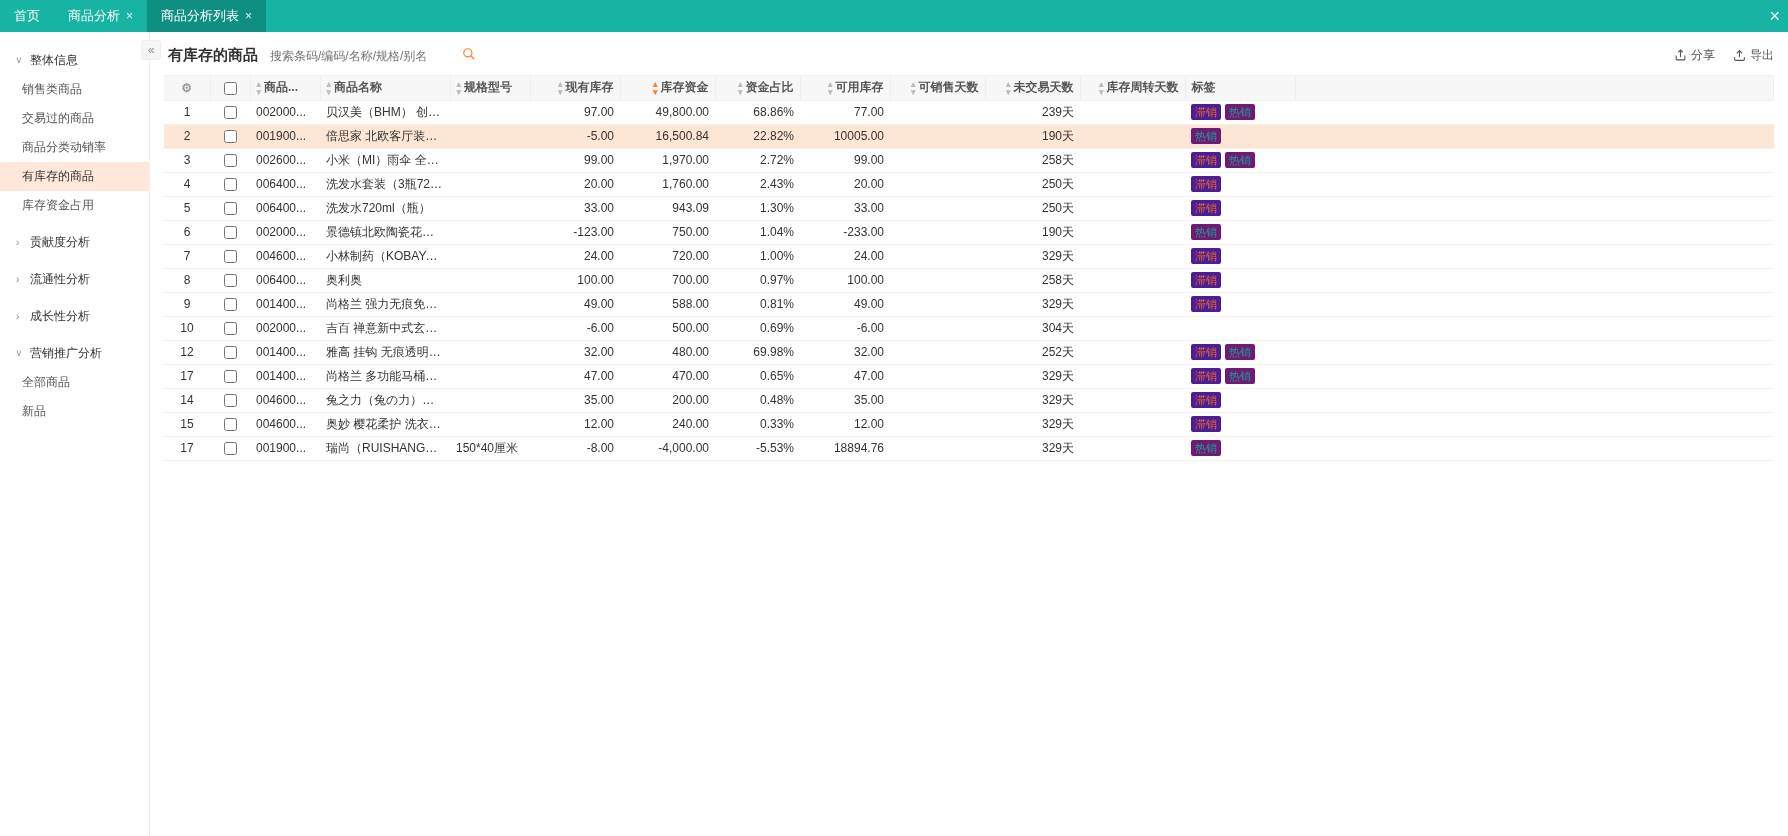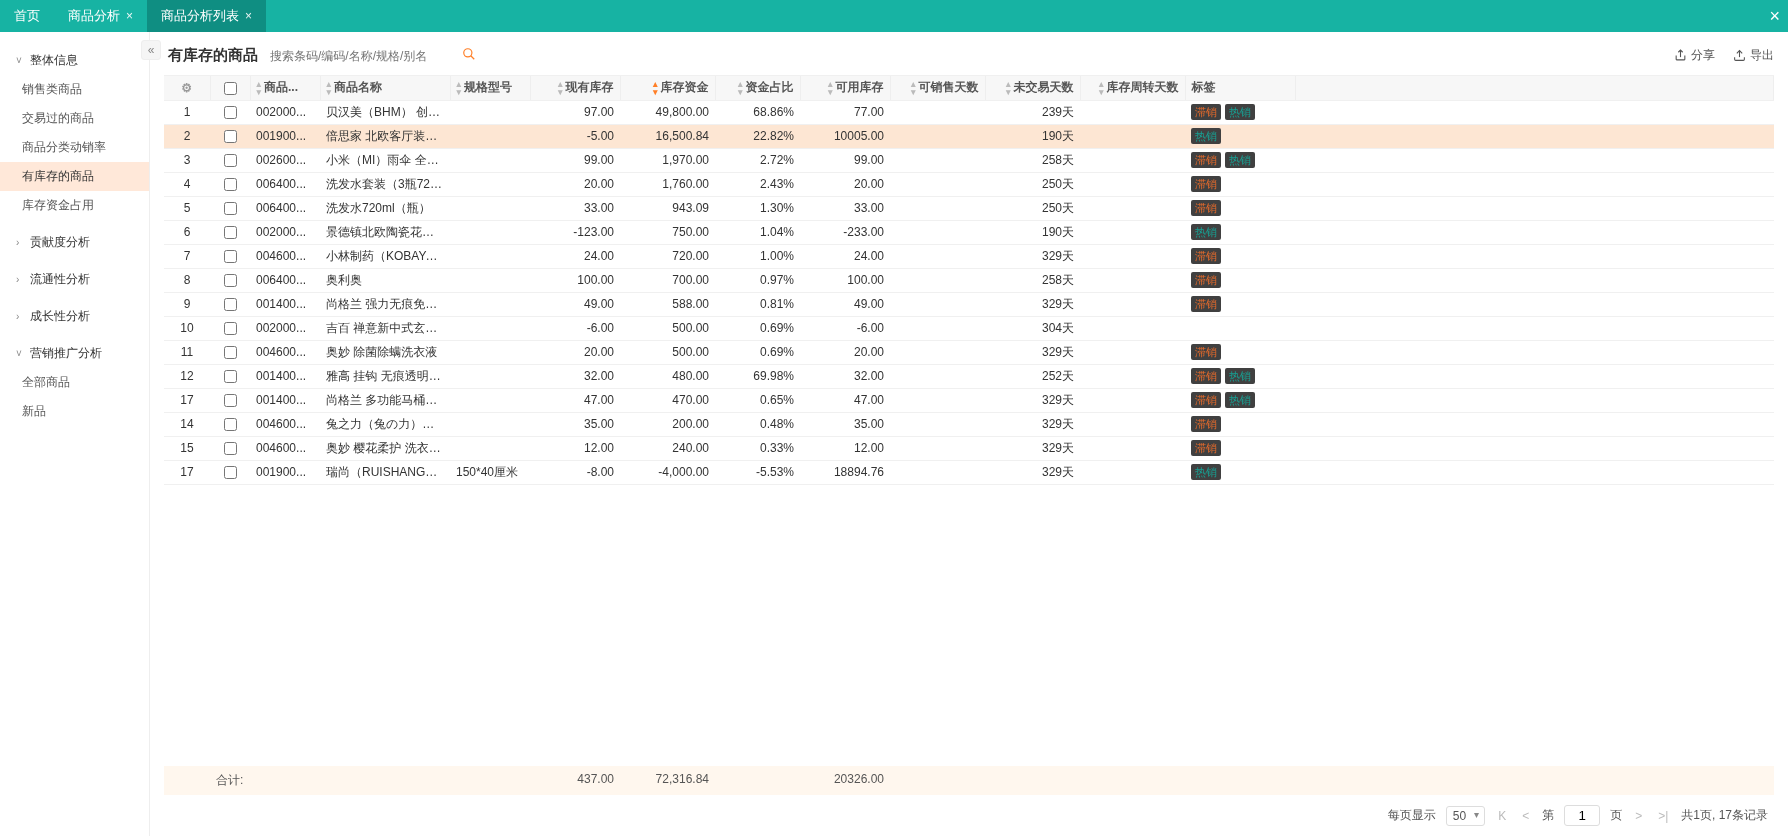--- a/index.html
+++ b/index.html
@@ -34,22 +34,22 @@
   
   .table-wrap { flex: 1; overflow: auto; border-top: 1px solid #f0f0f0; }
   table { width: 100%; border-collapse: collapse; table-layout: fixed; }
   th, td { border-bottom: 1px solid #f0f0f0; height: 24px; padding: 0 6px; white-space: nowrap; overflow: hidden; text-overflow: ellipsis; font-size: 12px; }
   thead th { background: #f7f7f7; color: #555; text-align: left; position: sticky; top: 0; border-right:1px solid #eee;}
   thead th .sort { color: #bbb; font-size: 9px; margin-right: 3px; display:inline-block; line-height:8px; vertical-align:middle;}
   tbody tr.highlight { background: #fde6d3; }
   .num { text-align: right; }
   .ctr { text-align: center; }
   .tag { display: inline-block; padding: 0 4px; height: 16px; line-height: 16px; font-size: 11px; border-radius: 2px; margin-right: 4px; }
-  .tag-orange { background: #404040; color: #e56a2b; }
-  .tag-teal { background: #404040; color: #17a093; }
+  .tag-orange { background: #4c1d95; color: #e56a2b; }
+  .tag-teal { background: #701a75; color: #17a093; }
   input[type=checkbox]{ width:13px; height:13px; cursor:pointer; vertical-align:middle;}
 
   
   .total-row { background: #fff7ee; display: flex; padding: 6px 0; color: #555; font-size:12px;}
   .total-row > div { padding: 0 6px; overflow:hidden; text-overflow:ellipsis; white-space:nowrap;}
 
   
   .pagination { display: flex; align-items: center; justify-content: flex-end; gap: 10px; padding: 10px 6px; color: #555; }
   .pagination .pg-select { border: 1px solid #ddd; padding: 2px 18px 2px 6px; border-radius: 3px; position: relative; cursor:pointer;}
   .pagination .pg-select::after{content:"▾"; position:absolute; right:5px; color:#888; font-size:10px;}
@@ -348,36 +348,20 @@
               <td class="num">500.00</td>
               <td class="num">0.69%</td>
               <td class="num">-6.00</td>
               <td class="num"></td>
               <td class="num">304天</td>
               <td class="num"></td>
               <td></td>
               <td></td>
             </tr>
             <tr>
-              <td class="ctr">11</td>
-              <td class="ctr"><input type="checkbox" style=""></td>
-              <td>004600...</td>
-              <td>奥妙 除菌除螨洗衣液</td>
-              <td></td>
-              <td class="num">20.00</td>
-              <td class="num">500.00</td>
-              <td class="num">0.69%</td>
-              <td class="num">20.00</td>
-              <td class="num"></td>
-              <td class="num">329天</td>
-              <td class="num"></td>
-              <td><span class="tag tag-orange">滞销</span></td>
-              <td></td>
-            </tr>
-            <tr>
               <td class="ctr">12</td>
               <td class="ctr"><input type="checkbox" style=""></td>
               <td>001400...</td>
               <td>雅高 挂钩 无痕透明粘钩 强</td>
               <td></td>
               <td class="num">32.00</td>
               <td class="num">480.00</td>
               <td class="num">69.98%</td>
               <td class="num">32.00</td>
               <td class="num"></td>
@@ -447,39 +431,15 @@
               <td class="num"></td>
               <td class="num">329天</td>
               <td class="num"></td>
               <td><span class="tag tag-teal">热销</span></td>
               <td></td>
             </tr>
           </tbody>
       </table>
     </div>
 
-    <div class="total-row">
-      <div style="width:46px"></div>
-      <div style="width:40px">合计:</div>
-      <div style="width:70px"></div>
-        <div style="width:130px"></div>
-        <div style="width:80px"></div>
-      <div style="width:90px" class="num">437.00</div>
-      <div style="width:95px" class="num">72,316.84</div>
-      <div style="width:85px" class="num"></div>
-      <div style="width:90px" class="num">20326.00</div>
-      <div style="flex:1"></div>
-    </div>
-
-    <div class="pagination">
-      <span>每页显示</span>
-      <span class="pg-select"><span>50</span></span>
-      <span class="pg-btn">K</span>
-      <span class="pg-btn">&lt;</span>
-      <span>第</span>
-      <input class="pg-input" value="1" style="">
-      <span>页</span>
-      <span class="pg-btn">&gt;</span>
-      <span class="pg-btn">&gt;|</span>
-      <span>共1页, 17条记录</span>
-    </div>
+
   </div>
 </div>
 
 </body></html>

